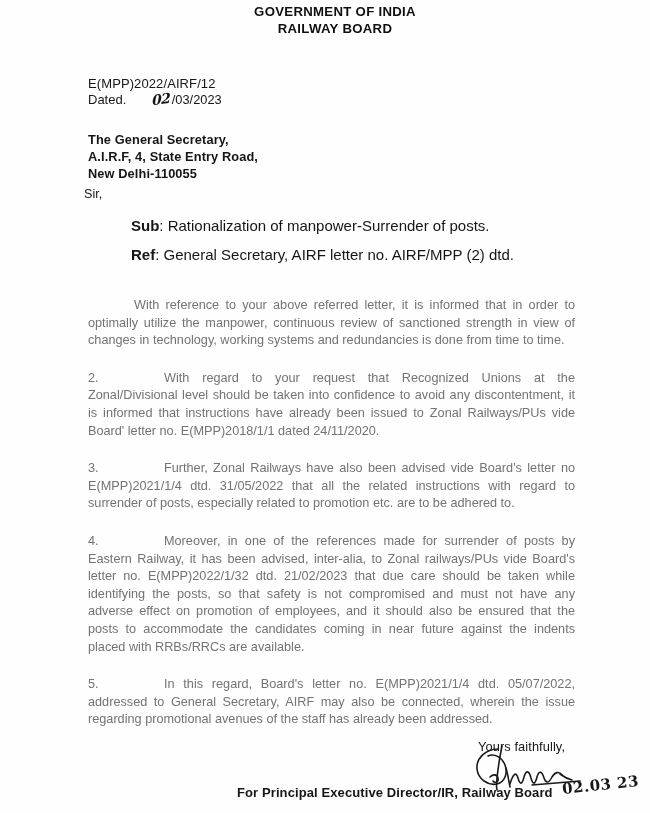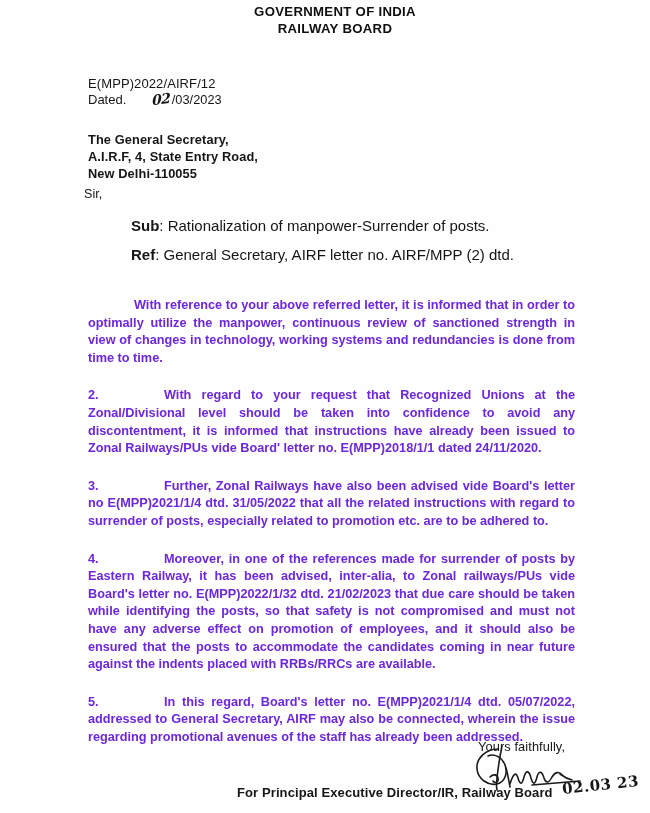--- a/index.html
+++ b/index.html
@@ -107,22 +107,21 @@
     position: absolute;
     left: 88px;
     top: 297px;
     width: 487px;
     font-size: 12.7px;
     line-height: 17.6px;
   }
   .para {
     text-align: justify;
     margin: 0 0 20px 0;
-    color: #6d28d9;
-    font-weight: bold;
+    color: #737373;
   }
   .para.intro { text-indent: 46px; }
   .para .pnum {
     display: inline-block;
     width: 76px;
   }
 
   
   .closing {
     position: absolute;

